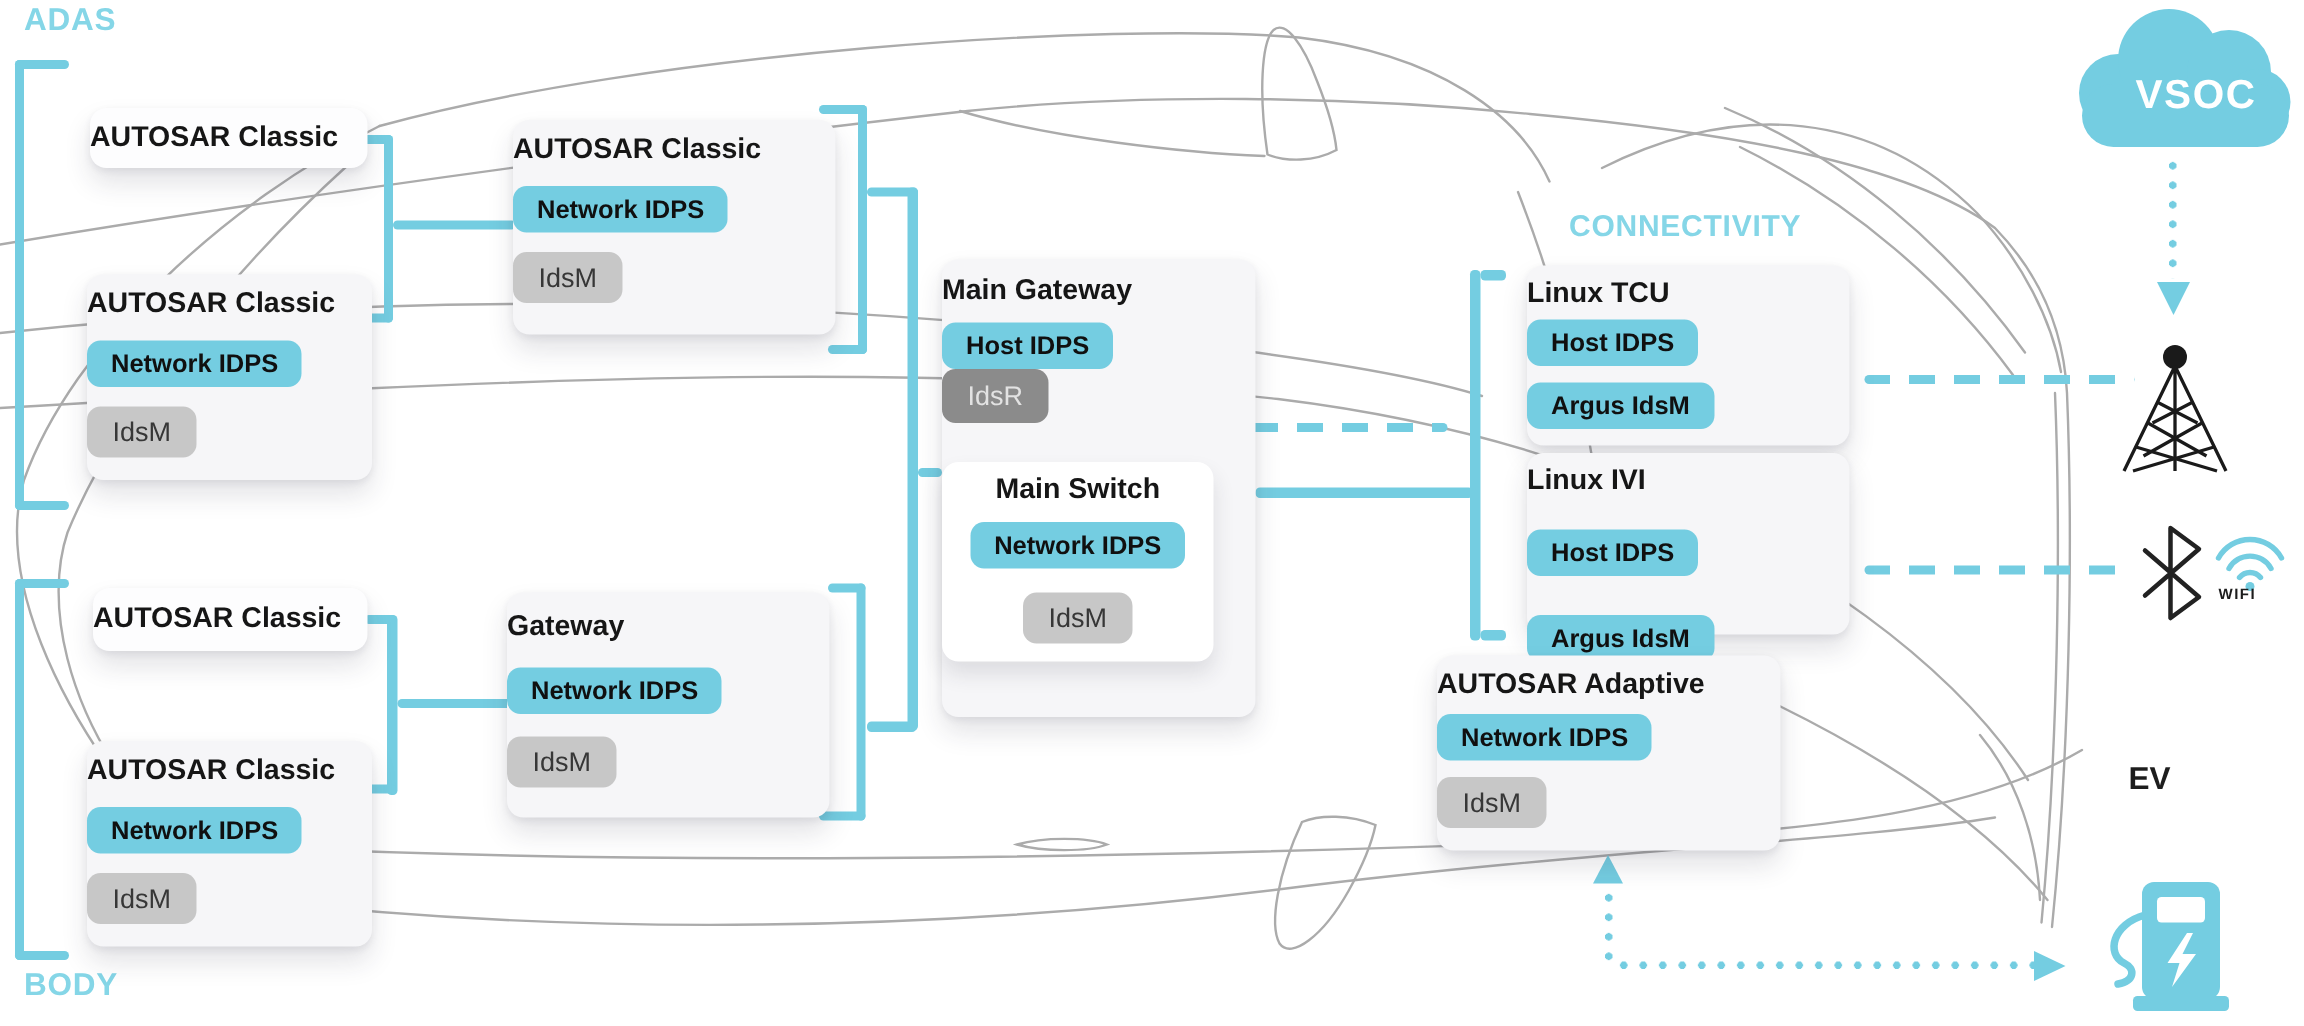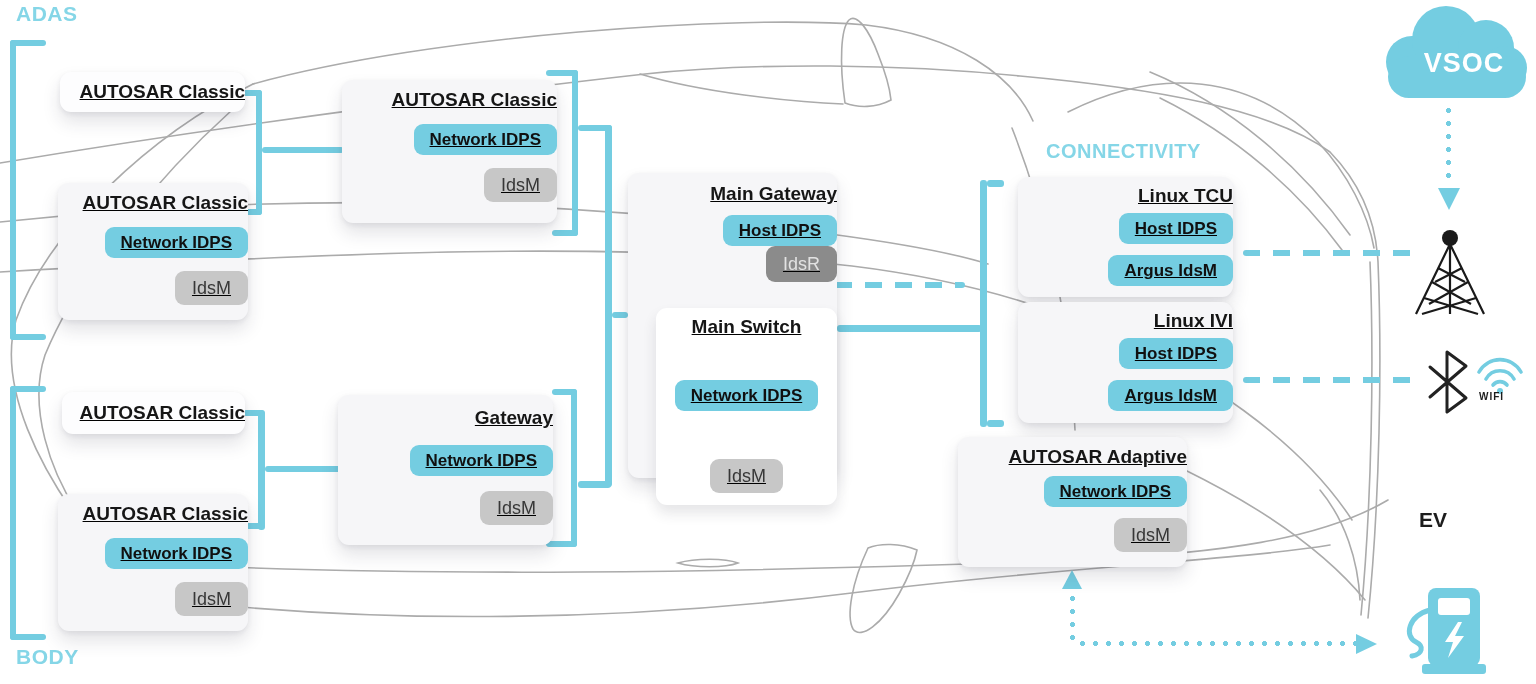--- a/index.html
+++ b/index.html
@@ -29,30 +29,30 @@
          background-image:radial-gradient(circle closest-side,var(--accent) 96%,transparent);
          background-size:5px 13px;background-repeat:repeat-y;}
   .tri{position:absolute;z-index:1;width:0;height:0;}
   .tri-down{border-left:11px solid transparent;border-right:11px solid transparent;border-top:22px solid var(--accent);}
   .tri-up{border-left:10px solid transparent;border-right:10px solid transparent;border-bottom:19px solid var(--accent);}
   .tri-right{border-top:10px solid transparent;border-bottom:10px solid transparent;border-left:21px solid var(--accent);}
 
   
   .box{position:absolute;z-index:2;background:#F6F6F8;border-radius:11px;
        box-shadow:0 10px 18px rgba(40,40,60,.13),0 2px 5px rgba(40,40,60,.08);
-       display:flex;flex-direction:column;align-items:flex-end;padding-top:9px;box-sizing:border-box;text-decoration:underline;}
+       display:flex;flex-direction:column;align-items:flex-start;padding-top:9px;box-sizing:border-box;}
   .box-plain{background:#FDFDFE;justify-content:center;padding-top:0;}
   .box .title{font-weight:bold;font-size:19px;color:var(--ink);line-height:22px;white-space:nowrap;}
   .badge{border-radius:9px;white-space:nowrap;line-height:1;}
   .badge-cyan{background:var(--accent);color:#101010;font-weight:bold;font-size:17px;padding:7px 16px;margin-top:13px;}
   .badge-gray{background:var(--badge-gray);color:#373737;font-size:18px;padding:8px 17px;margin-top:13px;}
   .badge-dark{background:var(--badge-dark);color:#E2E2E2;font-size:18px;padding:9px 17px;}
   .inner-card{background:#ffffff;border-radius:11px;box-shadow:0 8px 14px rgba(40,40,60,.12);
        display:flex;flex-direction:column;align-items:center;padding:8px 0 12px 0;
-       width:181px;margin-top:26px;gap:32px;}
+       width:181px;margin-top:26px;}
 
   
   .group-label{position:absolute;z-index:2;color:var(--label);font-weight:bold;letter-spacing:.5px;}
   .black-label{position:absolute;z-index:2;color:#1d1d1d;font-weight:bold;}
 
   .icon{position:absolute;z-index:2;}
 </style>
 </head>
 <body>
 
@@ -174,21 +174,21 @@
       <div class="badge badge-gray" style="margin-top:16px;">IdsM</div>
     </div>
   </div>
 
   <div class="box" style="left:1018px;top:177px;width:215px;height:120px;padding-top:8px;">
     <div class="title">Linux TCU</div>
     <div class="badge badge-cyan" style="margin-top:6px;">Host IDPS</div>
     <div class="badge badge-cyan" style="margin-top:11px;">Argus IdsM</div>
   </div>
 
-  <div class="box" style="left:1018px;top:302px;width:215px;height:121px;padding-top:8px;">
+  <div class="box" style="left:1018px;top:302px;width:215px;height:121px;padding-top:8px;gap:15px;">
     <div class="title">Linux IVI</div>
     <div class="badge badge-cyan" style="margin-top:6px;">Host IDPS</div>
     <div class="badge badge-cyan" style="margin-top:11px;">Argus IdsM</div>
   </div>
 
   <div class="box" style="left:958px;top:437px;width:229px;height:130px;">
     <div class="title">AUTOSAR Adaptive</div>
     <div class="badge badge-cyan" style="margin-top:8px;">Network IDPS</div>
     <div class="badge badge-gray" style="margin-top:11px;">IdsM</div>
   </div>

